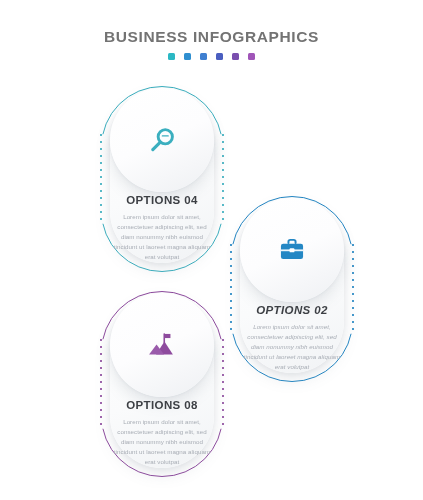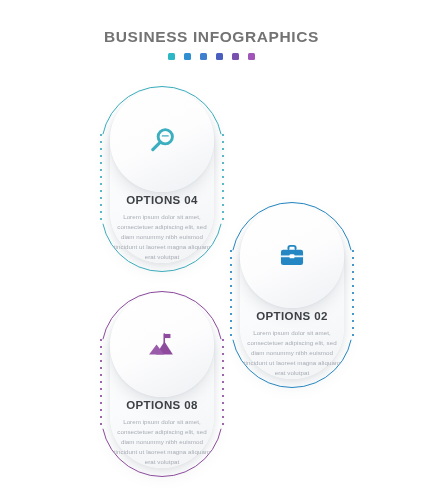--- a/index.html
+++ b/index.html
@@ -126,21 +126,21 @@
   .card-desc {
     margin-top: 6px;
     font-size: 6.2px;
     line-height: 1.62;
     color: #a8adb5;
     letter-spacing: 0.05px;
   }
 
   
   #card-1 { left: 101px; top: 86px;  --accent: #3bafbf; }
-  #card-2 { left: 231px; top: 202px; --accent: #2487c4; }
+  #card-2 { left: 231px; top: 196px; font-style: italic; --accent: #2487c4; }
   #card-3 { left: 101px; top: 291px; --accent: #8e4b9e; }
 </style>
 </head>
 <body>
 
 <div class="header">
   <div class="header-title">BUSINESS INFOGRAPHICS</div>
   <div class="dot-row">
     <span class="dot" style="background: rgb(43, 184, 196);"></span>
     <span class="dot" style="background: rgb(47, 143, 208);"></span>

